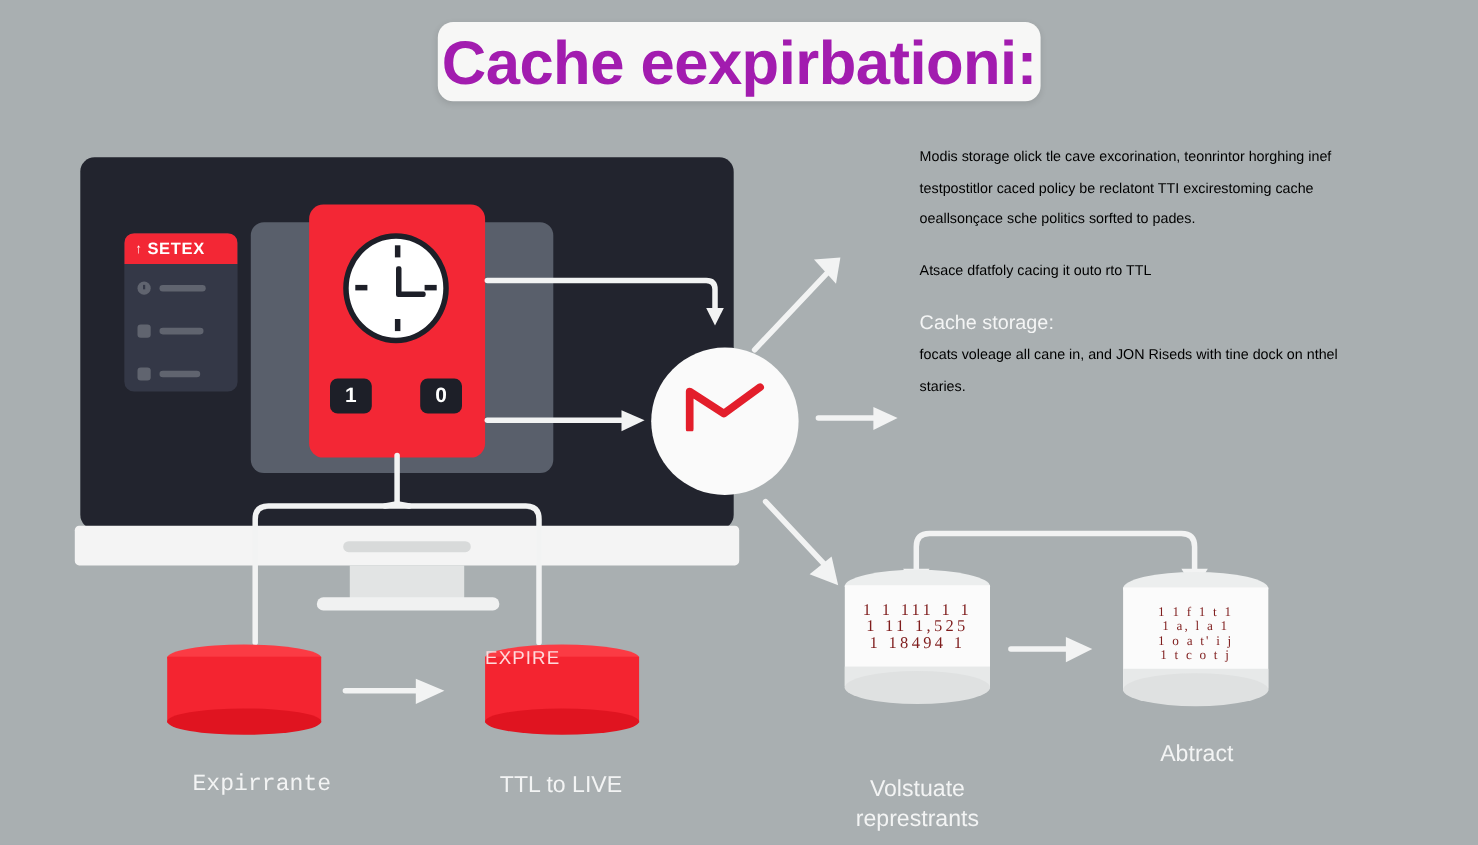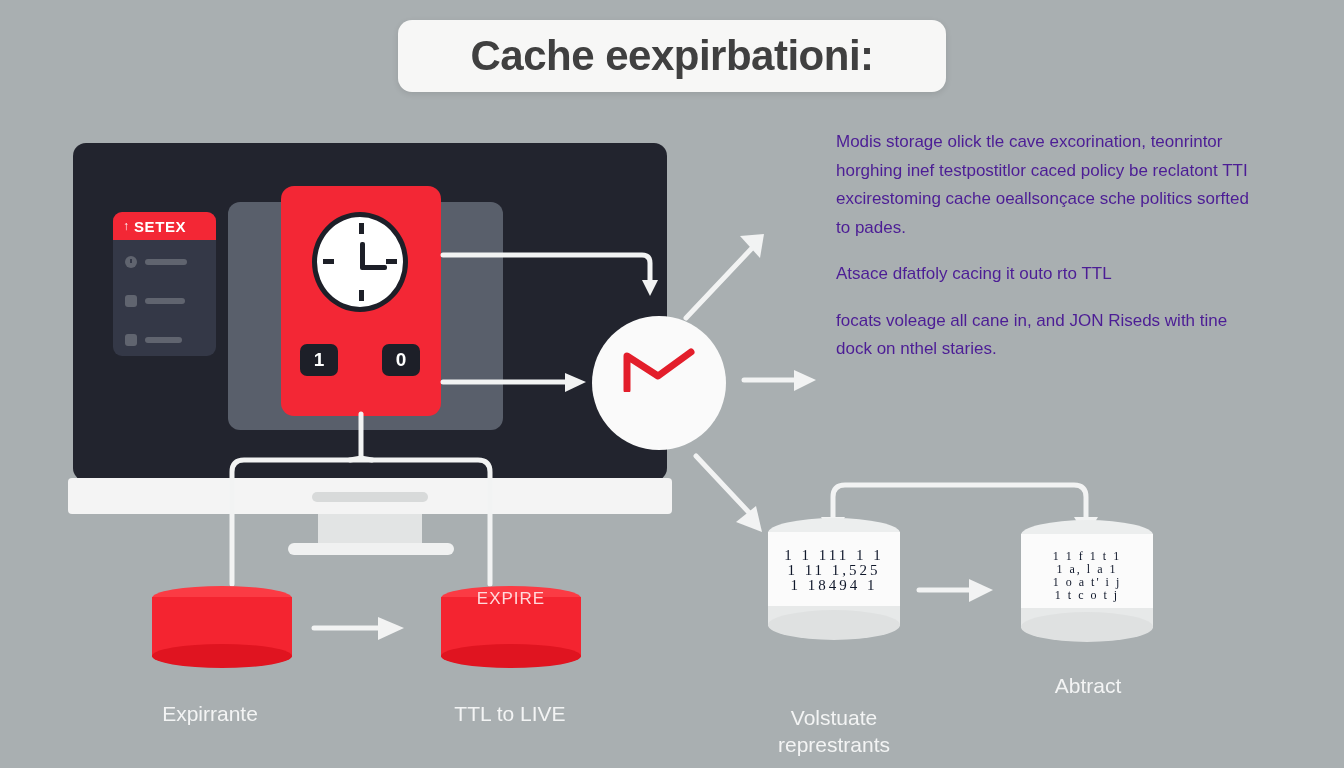--- a/index.html
+++ b/index.html
@@ -29,22 +29,22 @@
     width: 548px;
     height: 72px;
     background: #f7f7f6;
     border-radius: 14px;
     display: flex;
     align-items: center;
     justify-content: center;
     box-shadow: 0 2px 6px rgba(0,0,0,0.10);
   }
   #title-badge .title-text {
-    color: #404040;
-    font-size: 42px;
+    color: #a21caf;
+    font-size: 56px;
     font-weight: bold;
     letter-spacing: -0.5px;
     white-space: nowrap;
   }
 
   
   #monitor-screen {
     position: absolute;
     left: 73px;
     top: 143px;
@@ -282,21 +282,20 @@
     width: 140px;
     height: 24px;
     border-radius: 50%;
     background: #e01420;
   }
   .cyl-red .cap-text {
     position: absolute;
     top: 3px;
     left: 0;
     width: 140px;
-    text-align: center;
     color: #ffd9db;
     font-size: 17px;
     letter-spacing: 1px;
     z-index: 3;
   }
   #cyl-expire-source { left: 152px; top: 586px; }
   #cyl-expire-target { left: 441px; top: 586px; }
 
   
   .cyl-white {
@@ -340,56 +339,56 @@
   }
   .glyph-grid {
     position: absolute;
     top: 30px;
     left: 0;
     width: 132px;
     z-index: 4;
     text-align: center;
     font-family: "Liberation Serif", serif;
     font-size: 15px;
-    color: #0f172a;
+    color: #7f1d1d;
     line-height: 15px;
     letter-spacing: 3px;
   }
   #cyl-binary { left: 768px; top: 518px; }
   #cyl-abstract { left: 1021px; top: 520px; }
   #cyl-abstract .glyph-grid {
     font-size: 12px;
     line-height: 13px;
     letter-spacing: 2px;
   }
 
   
   .caption {
     position: absolute;
     color: #f3f4f4;
     font-size: 21px;
     text-align: center;
     line-height: 27px;
   }
-  #caption-expirrante { left: 98px; top: 700px; width: 224px; }
+  #caption-expirrante { left: 126px; top: 700px; width: 224px; font-family: Liberation Mono, monospace; }
   #caption-ttl-live  { left: 398px; top: 700px; width: 224px; }
   #caption-volstuate { left: 722px; top: 704px; width: 224px; }
   #caption-abtract   { left: 976px; top: 672px; width: 224px; }
 
   
   #text-block {
     position: absolute;
     left: 836px;
     top: 128px;
     width: 420px;
   }
   #text-block p {
     margin: 0;
-    color: #4c1d95;
-    font-size: 17px;
+    color: #000000;
+    font-size: 13px;
     line-height: 28.5px;
   }
   #text-block .para-gap { height: 18px; }
   #text-block .heading {
     color: #f4f5f5;
     font-size: 18px;
     line-height: 30px;
   }
 </style>
 </head>
@@ -543,16 +542,17 @@
   </div>
   <div id="caption-abtract" class="caption">
     <div>Abtract</div>
   </div>
 
   <div id="text-block">
     <p>Modis storage olick tle cave excorination, teonrintor horghing inef testpostitlor caced policy be reclatont TTI excirestoming cache oeallsonçace sche politics sorfted to pades.</p>
     <div class="para-gap"></div>
     <p>Atsace dfatfoly cacing it outo rto TTL</p>
     <div class="para-gap"></div>
+    <p class="heading">Cache storage:</p>
     <p>focats voleage all cane in, and JON Riseds with tine dock on nthel staries.</p>
   </div>
 
 </div>
 
 </body></html>

